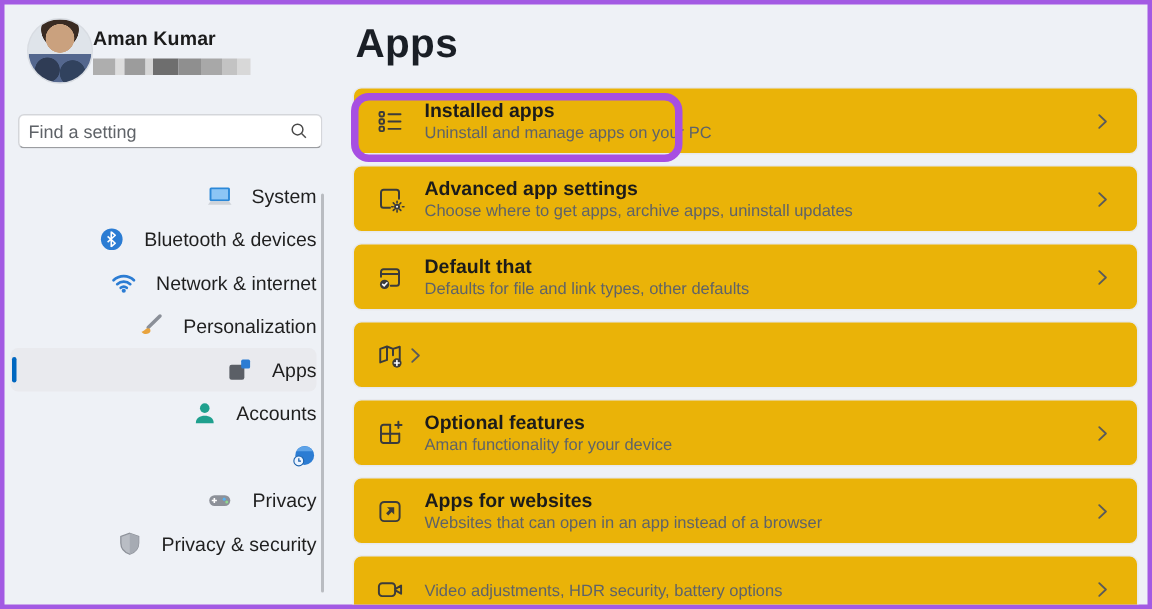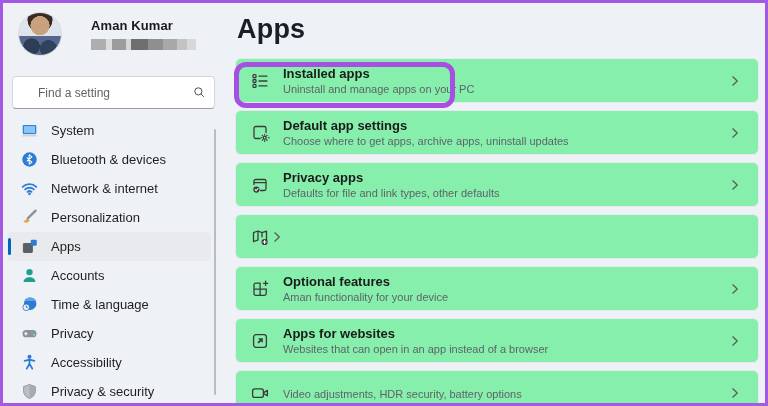--- a/index.html
+++ b/index.html
@@ -18,62 +18,62 @@
   .avatar {
     width: 44px; height: 44px; border-radius: 50%; flex: 0 0 44px;
     background:
       radial-gradient(circle at 50% 30%, #caa17e 0 26%, transparent 27%),
       radial-gradient(circle at 50% 16%, #3a2b22 0 30%, transparent 31%),
       radial-gradient(circle at 30% 80%, #2f3c55 0 18%, transparent 19%),
       radial-gradient(circle at 70% 85%, #31425e 0 18%, transparent 19%),
       linear-gradient(180deg, #dfe4ea 0 55%, #54678e 55% 100%);
     border: 1px solid #d8dce2;
   }
-  .acct-text { margin-left: 29px; }
+  .acct-text { margin-left: 0; }
   .acct-name { font-size: 13px; font-weight: bold; color: #1b1b1b; letter-spacing: .1px; }
   .acct-redacted { display: flex; margin-top: 6px; height: 11px; }
   .acct-redacted span { display: inline-block; height: 11px; }
 
   .searchbox {
-    position: absolute; left: 9px; top: 73px; width: 203px; height: 33px;
+    position: absolute; left: 9px; top: 73px; width: 203px; height: 23px;
     background: #ffffff; border: 1px solid #d4d6da; border-bottom-color: #9b9da1;
-    border-radius: 4px; display: flex; align-items: center; padding: 0 8px 0 25px;
+    border-radius: 4px; display: flex; align-items: center; padding: 0 8px 0 6px;
   }
   .searchbox input {
     flex: 1; border: none; outline: none; background: transparent;
     font-family: "Liberation Sans", "DejaVu Sans", sans-serif;
     font-size: 12px; color: #3a3a3a;
   }
   .searchbox input::placeholder { color: #5f6368; opacity: 1; }
   .search-glyph { flex: 0 0 auto; display: flex; }
 
   .nav { position: absolute; left: 4px; top: 113px; width: 204px; }
   .nav-item {
     position: relative; display: flex; align-items: center;
-    height: 29px; padding-left: 14px; border-radius: 5px; cursor: pointer;
+    height: 29px; padding-left: 14px; border-radius: 5px; cursor: pointer; justify-content: flex-end;
   }
   .nav-item .nicon { width: 17px; height: 17px; display: flex; flex: 0 0 17px; }
   .nav-item .nlabel { margin-left: 13px; font-size: 13px; color: #1f1f1f; }
   .nav-item.selected { background: #e9eaee; }
   .nav-item.selected .indicator {
     position: absolute; left: 1px; top: 6px; width: 3px; height: 17px;
     border-radius: 2px; background: #0067c0;
   }
   .scrollbar { position: absolute; left: 211px; top: 126px; width: 2px; height: 266px;
     background: #b9bcc1; border-radius: 2px; }
 
   
   .main { position: absolute; left: 230px; top: 0; width: 528px; }
   .page-title { font-size: 27px; font-weight: bold; color: #1a1f26; margin: 11px 0 0 4px; letter-spacing: .2px; }
 
   .rows { margin-top: 13px; }
   .card {
     position: relative; display: flex; align-items: center;
     width: 524px; height: 45px; margin: 0 0 7px 2px; padding: 0 14px 0 14px;
-    background: #86efac; border: 1px solid #e7e9ee; border-radius: 6px; cursor: pointer;
+    background: #eab308; border: 1px solid #e7e9ee; border-radius: 6px; cursor: pointer;
   }
   .ricon { width: 20px; height: 20px; flex: 0 0 20px; display: flex; color: #3b3b3b; }
   .rtext { margin-left: 13px; flex: 1; min-width: 0; }
   .rtitle { font-size: 13px; font-weight: bold; color: #1b1b1b; }
   .rsub { font-size: 11px; color: #5f6368; margin-top: 2px; }
   .chev { flex: 0 0 auto; display: flex; margin-right: 2px; }
 
   .annotation {
     position: absolute; left: 1px; top: 59px; width: 221px; height: 46px;
     border: 5px solid #a74fe2; border-radius: 12px; pointer-events: none; z-index: 5;
@@ -182,44 +182,34 @@
 
       <div class="nav-item">
         <span class="nicon">
           <svg viewBox="0 0 16 16" width="17" height="17">
               <circle cx="8.6" cy="7.2" r="5.9" fill="#2b7cd3"></circle>
               <path d="M3.4 4.6 a5.9 5.9 0 0 1 10.4 0 z" fill="#5ea3e8"></path>
               <circle cx="4.9" cy="10.6" r="3.1" fill="#eaf3ff" stroke="#1c63ad" stroke-width=".7"></circle>
               <path d="M4.9 8.9 v1.8 h1.4" stroke="#1c63ad" stroke-width=".8" fill="none"></path>
             </svg>
         </span>
-        <span class="nlabel">Time &amp; language</span>
       </div>
 
       <div class="nav-item">
         <span class="nicon">
           <svg viewBox="0 0 16 16" width="17" height="17">
               <rect x="1.4" y="4.8" width="13.2" height="6.8" rx="3.4" fill="#8d9199"></rect>
               <path d="M4.6 6.6 v3.2 M3 8.2 h3.2" stroke="#ffffff" stroke-width="1"></path>
               <circle cx="10.8" cy="7.3" r=".95" fill="#55b2f2"></circle>
               <circle cx="12.4" cy="9.1" r=".95" fill="#8fd98f"></circle>
             </svg>
         </span>
         <span class="nlabel">Privacy</span>
       </div>
 
-      <div class="nav-item">
-        <span class="nicon">
-          <svg viewBox="0 0 16 16" width="17" height="17">
-              <circle cx="8" cy="2.7" r="1.9" fill="#2b7cd3"></circle>
-              <path d="M8 5.2 L3.4 6.4 M8 5.2 L12.6 6.4 M8 5.2 v4 M8 9.2 l-2.6 4.6 M8 9.2 l2.6 4.6" stroke="#2b7cd3" stroke-width="1.7" fill="none" stroke-linecap="round"></path>
-            </svg>
-        </span>
-        <span class="nlabel">Accessibility</span>
-      </div>
 
       <div class="nav-item">
         <span class="nicon">
           <svg viewBox="0 0 16 16" width="17" height="17">
               <path d="M8 1.4 l5.6 2 v4.1 c0 3.6-2.6 6-5.6 7.1 C5 13.5 2.4 11.1 2.4 7.5 v-4.1 z" fill="#b9bdc4" stroke="#8d9199" stroke-width=".8"></path>
               <path d="M8 1.4 l5.6 2 v4.1 c0 3.6-2.6 6-5.6 7.1 z" fill="#a6abb3"></path>
             </svg>
         </span>
         <span class="nlabel">Privacy &amp; security</span>
       </div>
@@ -259,41 +249,41 @@
           <svg viewBox="0 0 20 20" width="20" height="20" fill="none" stroke="#3b3b3b" stroke-width="1.3" stroke-linecap="round">
               <path d="M16 9.5 V5.2 A1.7 1.7 0 0 0 14.3 3.5 h-8.6 A1.7 1.7 0 0 0 4 5.2 v8.6 a1.7 1.7 0 0 0 1.7 1.7 H10"></path>
               <g stroke-width="1.1">
                 <path d="M14.7 11.2 v1 M14.7 17.4 v1 M11.1 14.8 h1 M18.3 14.8 h1 M12.2 12.3 l.7.7 M16.5 16.6 l.7.7 M17.2 12.3 l-.7.7 M12.9 16.6 l-.7.7"></path>
               </g>
               <circle cx="14.7" cy="14.8" r="2" fill="#3b3b3b" stroke="none"></circle>
               <circle cx="14.7" cy="14.8" r=".7" fill="#fafbfd" stroke="none"></circle>
             </svg>
         </span>
         <div class="rtext">
-          <div class="rtitle">Default app settings</div>
+          <div class="rtitle">Advanced app settings</div>
           <div class="rsub">Choose where to get apps, archive apps, uninstall updates</div>
         </div>
         <span class="chev">
           <svg width="14" height="14" viewBox="0 0 16 16">
               <path d="M5.5 3.2 L10.6 8 5.5 12.8" stroke="#5a5a5a" stroke-width="1.4" fill="none" stroke-linecap="round" stroke-linejoin="round"></path>
             </svg>
         </span>
       </div>
 
       <div class="card">
         <span class="ricon">
           <svg viewBox="0 0 20 20" width="20" height="20" fill="none" stroke="#3b3b3b" stroke-width="1.3" stroke-linecap="round">
               <path d="M4 9.5 V6.2 A1.7 1.7 0 0 1 5.7 4.5 h8.6 A1.7 1.7 0 0 1 16 6.2 v7.6 a1.7 1.7 0 0 1-1.7 1.7 H10.5"></path>
               <path d="M4 7.6 h12"></path>
               <circle cx="6.4" cy="14.6" r="3.1" fill="#3b3b3b" stroke="none"></circle>
               <path d="M5.1 14.6 l1 1 1.9-2.1" stroke="#fafbfd" stroke-width="1.1" fill="none"></path>
             </svg>
         </span>
         <div class="rtext">
-          <div class="rtitle">Privacy apps</div>
+          <div class="rtitle">Default that</div>
           <div class="rsub">Defaults for file and link types, other defaults</div>
         </div>
         <span class="chev">
           <svg width="14" height="14" viewBox="0 0 16 16">
               <path d="M5.5 3.2 L10.6 8 5.5 12.8" stroke="#5a5a5a" stroke-width="1.4" fill="none" stroke-linecap="round" stroke-linejoin="round"></path>
             </svg>
         </span>
       </div>
 
       <div class="card">

